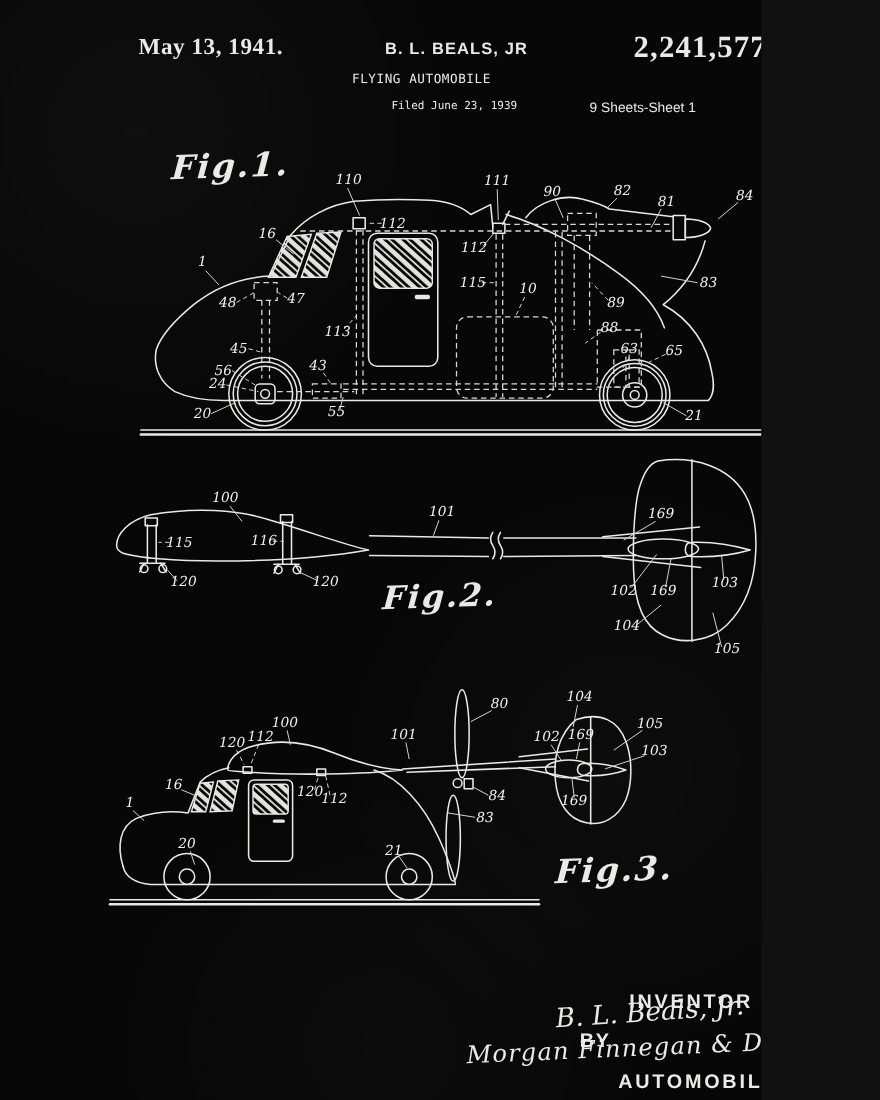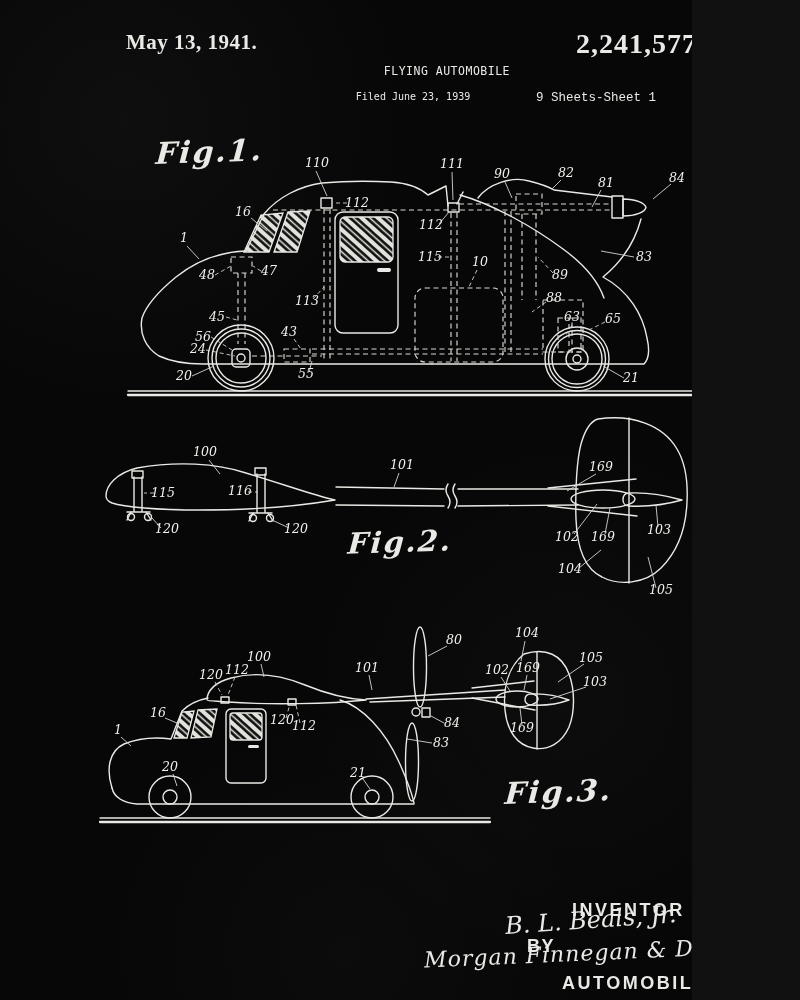--- a/index.html
+++ b/index.html
@@ -11,23 +11,23 @@
       radial-gradient(circle at 18% 12%, rgba(255,255,255,0.03), transparent 28%),
       radial-gradient(circle at 82% 70%, rgba(255,255,255,0.025), transparent 30%),
       radial-gradient(circle at 50% 95%, rgba(255,255,255,0.02), transparent 25%),
       var(--bg);
     font-family:"Liberation Serif", serif; color:var(--ink);
   }
   .abs { position:absolute; }
   .hdr-date   { left:126px; top:30px;  font-size:21px; font-weight:bold; letter-spacing:0.5px; }
   .hdr-number { left:576px; top:28px;  font-size:28px; font-weight:bold; letter-spacing:1px; }
   .hdr-name   { left:320px; top:36px;  width:190px; text-align:center; font-family:"Liberation Sans",sans-serif; font-size:15px; font-weight:600; letter-spacing:1px; }
-  .hdr-title  { left:320px; top:64px;  width:190px; text-align:right; font-family:"DejaVu Sans Mono",monospace; font-size:11.5px; letter-spacing:0.5px; }
+  .hdr-title  { left:320px; top:64px;  width:190px; text-align:left; font-family:"DejaVu Sans Mono",monospace; font-size:11.5px; letter-spacing:0.5px; }
   .hdr-filed  { left:318px; top:91px;  width:190px; text-align:center; font-family:"DejaVu Sans Mono",monospace; font-size:10px; }
-  .hdr-sheets { left:536px; top:91px;  font-family:Liberation Mono, monospace; font-size:12.5px; }
+  .hdr-sheets { left:536px; top:91px;  font-family:Liberation Sans, sans-serif; font-size:12.5px; }
   .figcap { font-family:"DejaVu Serif",serif; font-style:italic; font-weight:bold; color:var(--ink); letter-spacing:2px; transform:rotate(-2deg) skewX(-6deg); }
   .figcap-1 { left:156px; top:134px; font-size:30px; }
   .figcap-2 { left:348px; top:525px; font-size:29px; }
   .figcap-3 { left:505px; top:774px; font-size:30px; }
   .sig-role, .sig-by, .sig-att { font-family:"Liberation Sans",sans-serif; font-size:18px; font-weight:bold; letter-spacing:2.5px; color:var(--ink); }
   .sig-role { left:572px; top:900px; }
   .sig-by   { left:527px; top:936px; letter-spacing:1.5px; }
   .sig-att  { left:562px; top:973px; }
   .sig-script { font-family:"DejaVu Serif",serif; font-style:italic; color:var(--ink); white-space:nowrap; }
   .sig-inventor { left:505px; top:906px; font-size:24px; transform:rotate(-4deg); }
@@ -41,20 +41,21 @@
   .ref { font-family:"DejaVu Serif",serif; font-style:italic; font-size:12.5px; fill:#f0f0ec; text-anchor:middle; }
   .leader { stroke:#d5d5d0; stroke-width:0.9; fill:none; }
   .leader.dash { stroke-dasharray:4 3; }
 </style>
 </head>
 <body>
 
 <div class="page">
 
   <div class="abs hdr-date">May 13, 1941.</div>
+  <div class="abs hdr-name">B. L. BEALS, JR</div>
   <div class="abs hdr-number">2,241,577</div>
   <div class="abs hdr-title">FLYING AUTOMOBILE</div>
   <div class="abs hdr-filed">Filed June 23, 1939</div>
   <div class="abs hdr-sheets">9 Sheets-Sheet 1</div>
 
   <div class="abs figcap figcap-1">Fig.1.</div>
   <div class="abs figcap figcap-2">Fig.2.</div>
   <div class="abs figcap figcap-3">Fig.3.</div>
 
   <svg class="art" width="800" height="1000" viewBox="0 0 800 1000">

